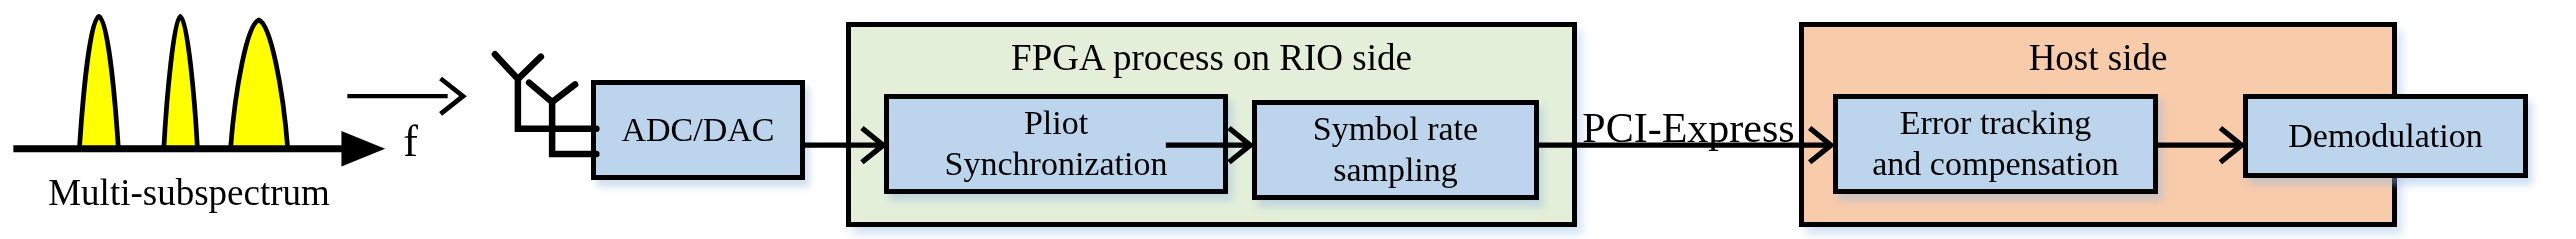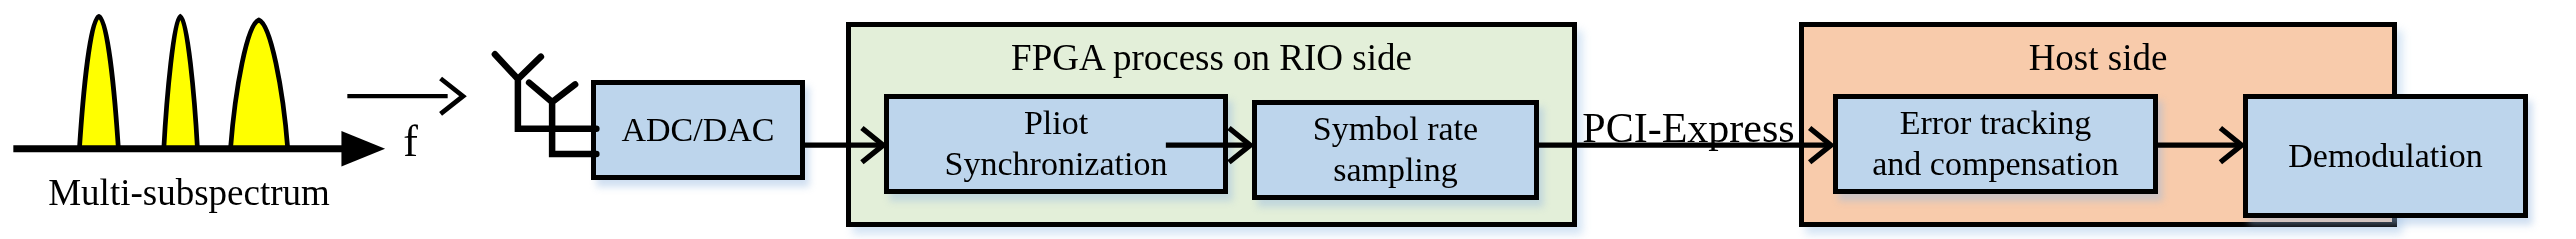--- a/index.html
+++ b/index.html
@@ -42,21 +42,21 @@
   }
   .node-label{
     font-size:34px;line-height:1.2;
     white-space:pre-line;
     text-align:center;
   }
   .node.adc   {left:591px;top:80px;width:214px;height:100px;}
   .node.pilot {left:884px;top:94px;width:344px;height:100px;}
   .node.symbol{left:1252px;top:100px;width:287px;height:100px;}
   .node.error {left:1833px;top:94px;width:325px;height:100px;}
-  .node.demod {left:2243px;top:94px;width:285px;height:124px;font-family:Liberation Serif, serif;}
+  .node.demod {left:2243px;top:94px;width:285px;height:84px;font-family:Liberation Serif, serif;}
   
   .bus-label{
     position:absolute;left:1573px;top:104px;width:231px;
     text-align:center;font-size:42px;white-space:nowrap;
   }
   .axis-label{
     position:absolute;left:387px;top:116px;width:47px;
     text-align:center;font-size:44px;
   }
   .caption{

